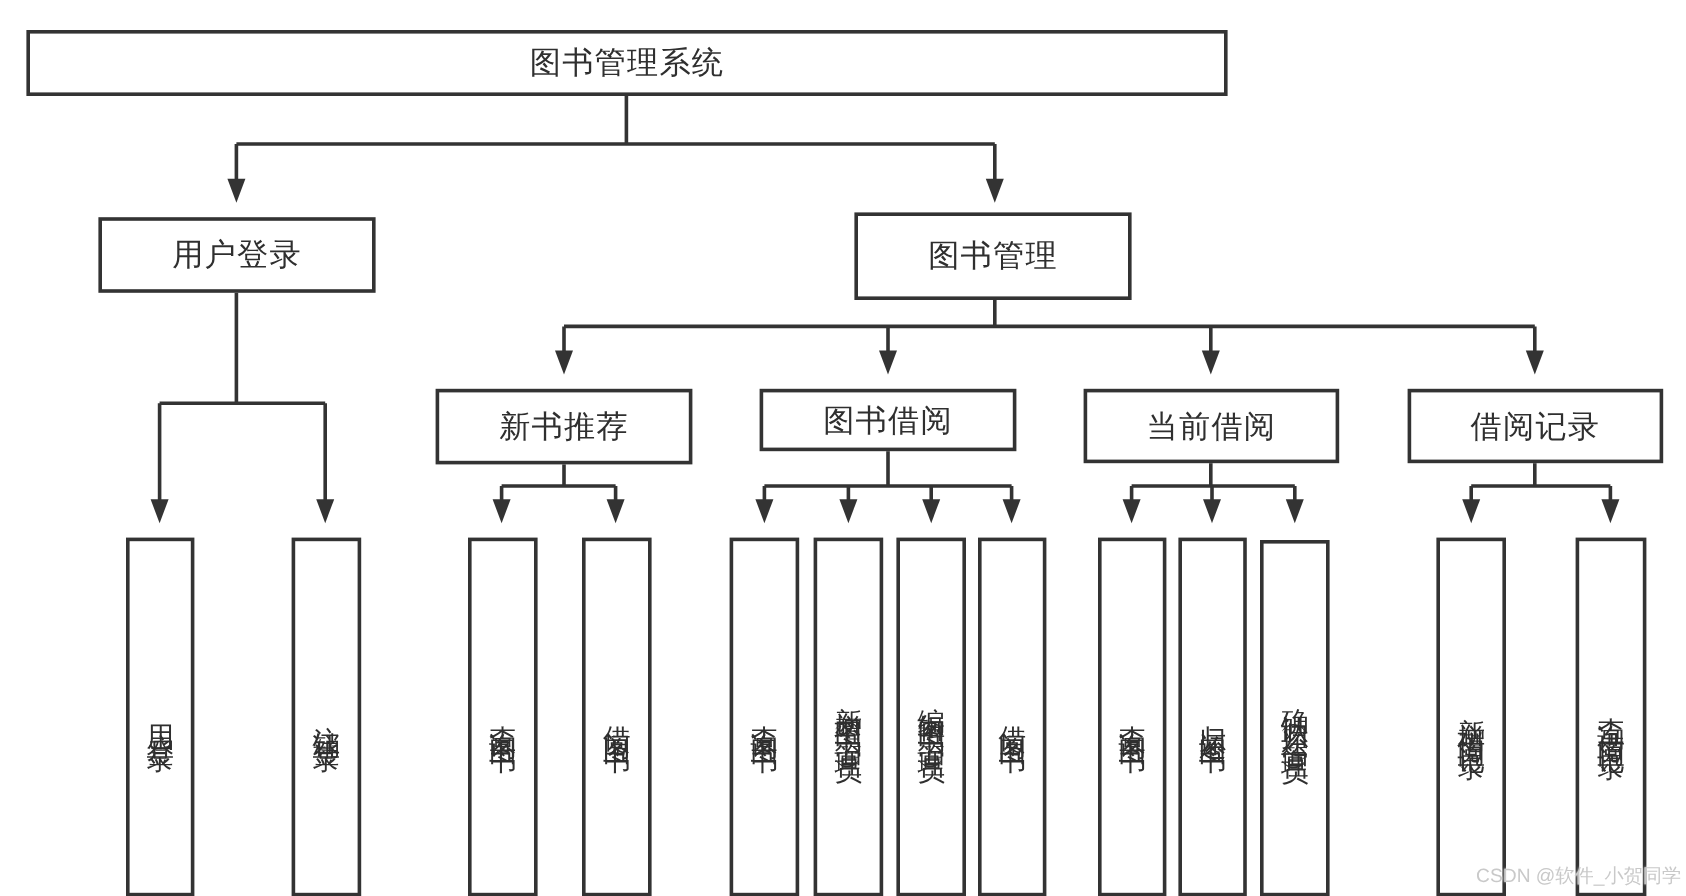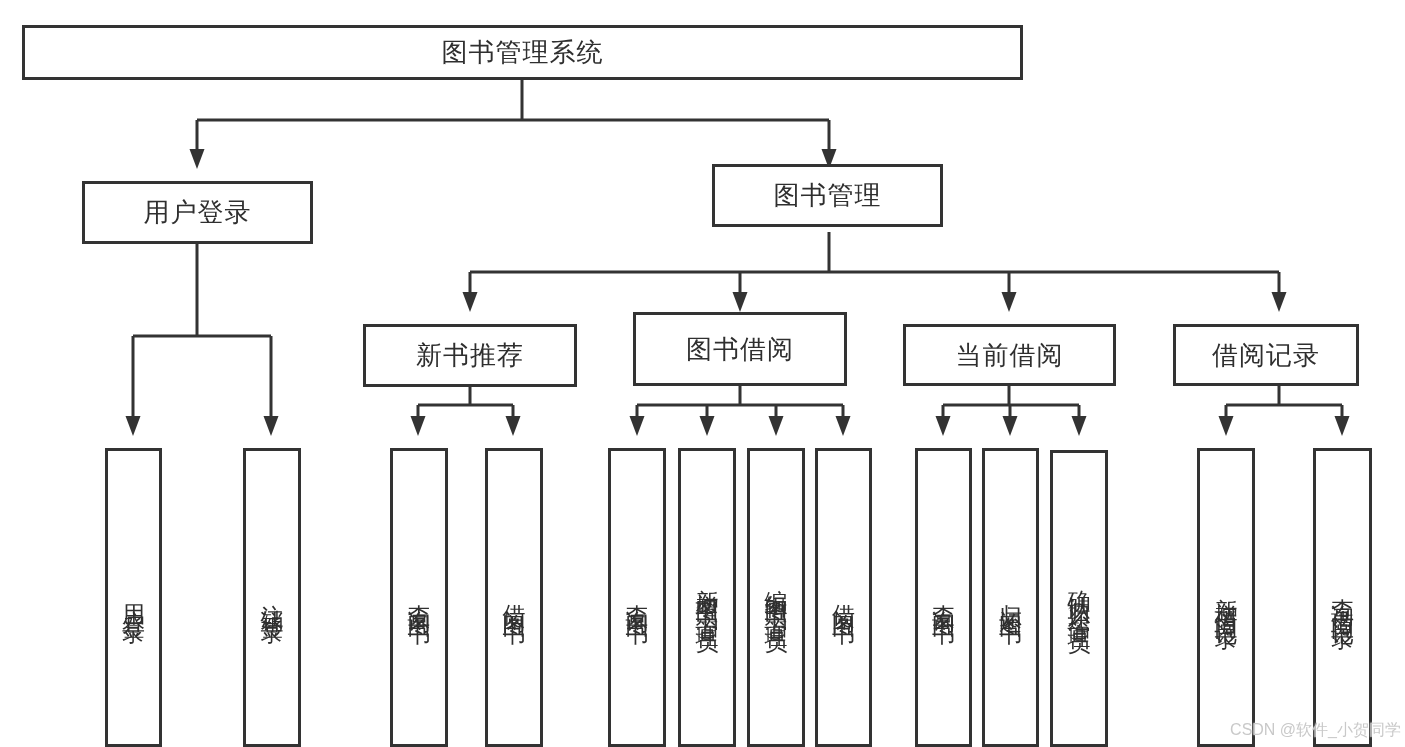--- a/index.html
+++ b/index.html
@@ -114,26 +114,26 @@
     <g>
       <path d="M1279 374 V405 M1226 405 H1342 M1226 405 V417 M1342 405 V417"></path>
       <polygon points="1218.5,416 1233.5,416 1226,436"></polygon>
       <polygon points="1334.5,416 1349.5,416 1342,436"></polygon>
     </g>
   </svg>
 
   <div class="node h" style="left:22px; top:13px; width:1001px; height:55px">图书管理系统</div>
 
   <div class="node h" style="left:82px; top:169px; width:231px; height:63px">用户登录</div>
-  <div class="node h" style="left:712px; top:152px; width:231px; height:63px">图书管理</div>
+  <div class="node h" style="left:712px; top:165px; width:231px; height:73px">图书管理</div>
 
   <div class="node h" style="left:363px; top:312px; width:214px; height:63px">新书推荐</div>
-  <div class="node h" style="left:633px; top:300px; width:214px; height:74px">图书借阅</div>
+  <div class="node h" style="left:633px; top:312px; width:214px; height:52px">图书借阅</div>
   <div class="node h" style="left:903px; top:312px; width:213px; height:62px">当前借阅</div>
-  <div class="node h" style="left:1173px; top:312px; width:186px; height:62px">借阅记录</div>
+  <div class="node h" style="left:1173px; top:312px; width:213px; height:62px">借阅记录</div>
 
   <div class="node v" style="left:105px; top:436px; width:57px; height:299px">用户登录</div>
   <div class="node v" style="left:243px; top:436px; width:58px; height:299px">注销登录</div>
 
   <div class="node v" style="left:390px; top:436px; width:58px; height:299px">查询图书</div>
   <div class="node v" style="left:485px; top:436px; width:58px; height:299px">借阅图书</div>
 
   <div class="node v" style="left:608px; top:436px; width:58px; height:299px">查询图书</div>
   <div class="node v" style="left:678px; top:436px; width:58px; height:299px">新增图书（管理员）</div>
   <div class="node v" style="left:747px; top:436px; width:58px; height:299px">编辑图书（管理员）</div>

